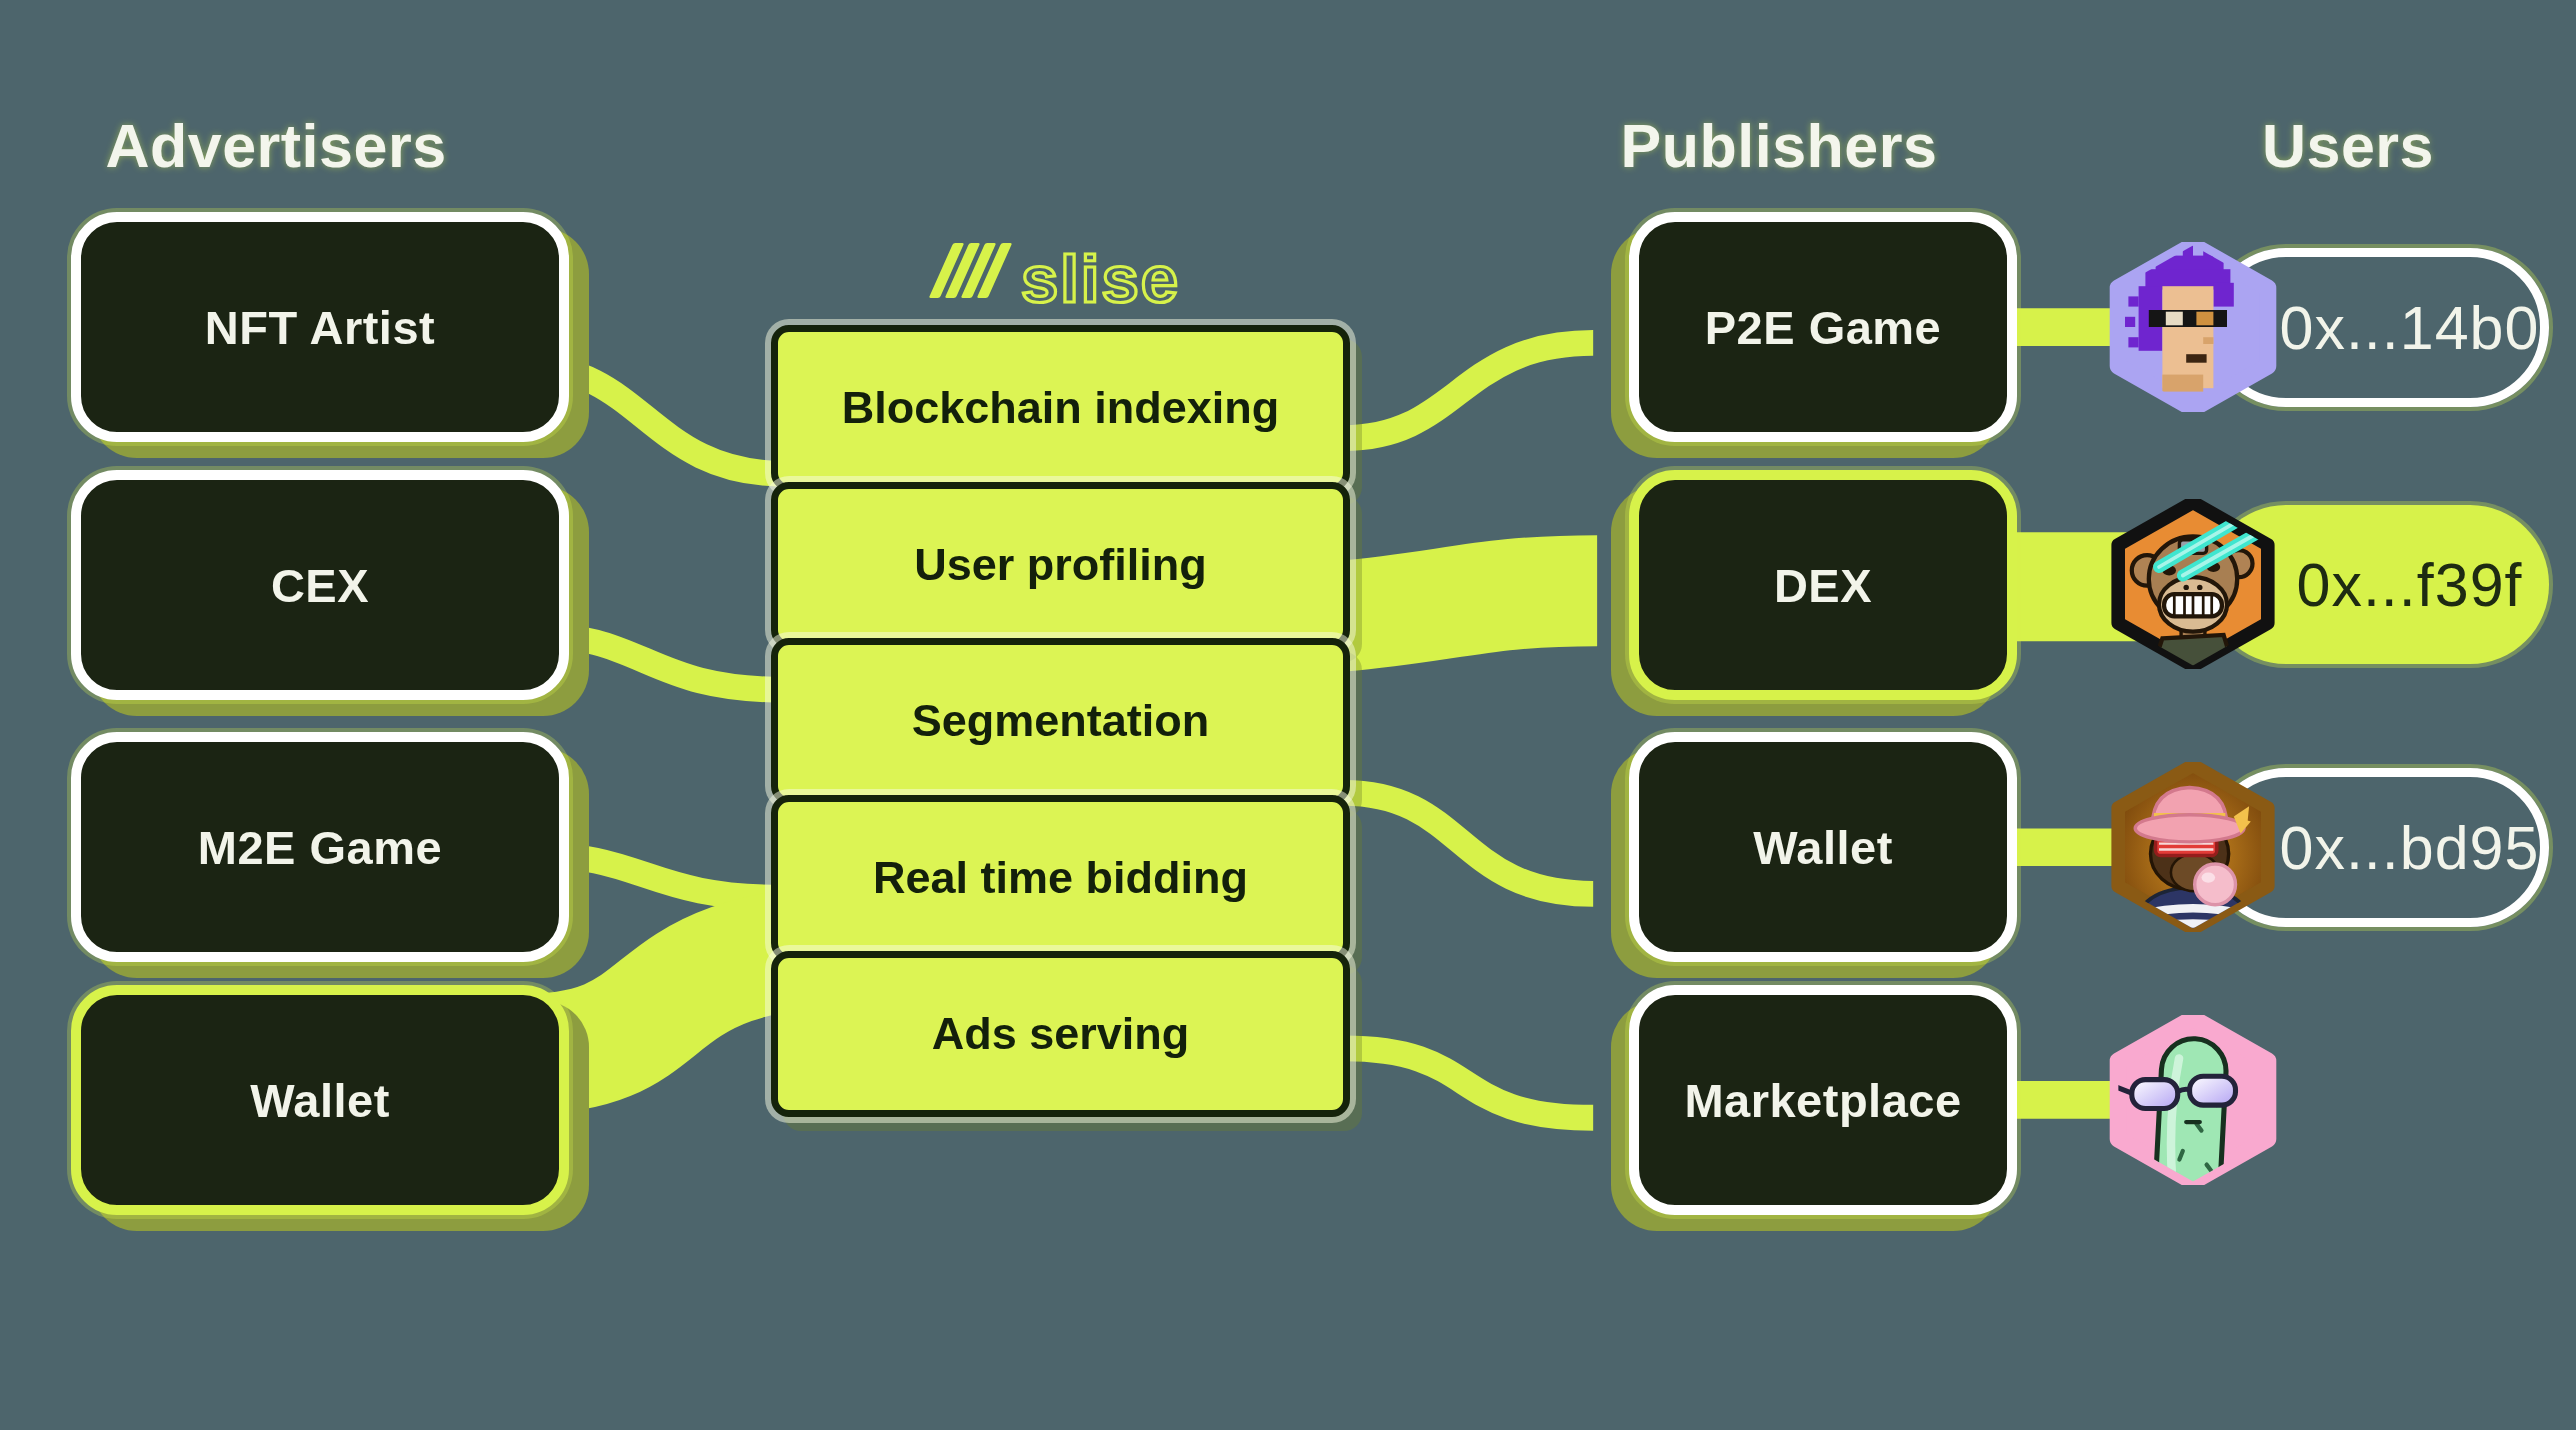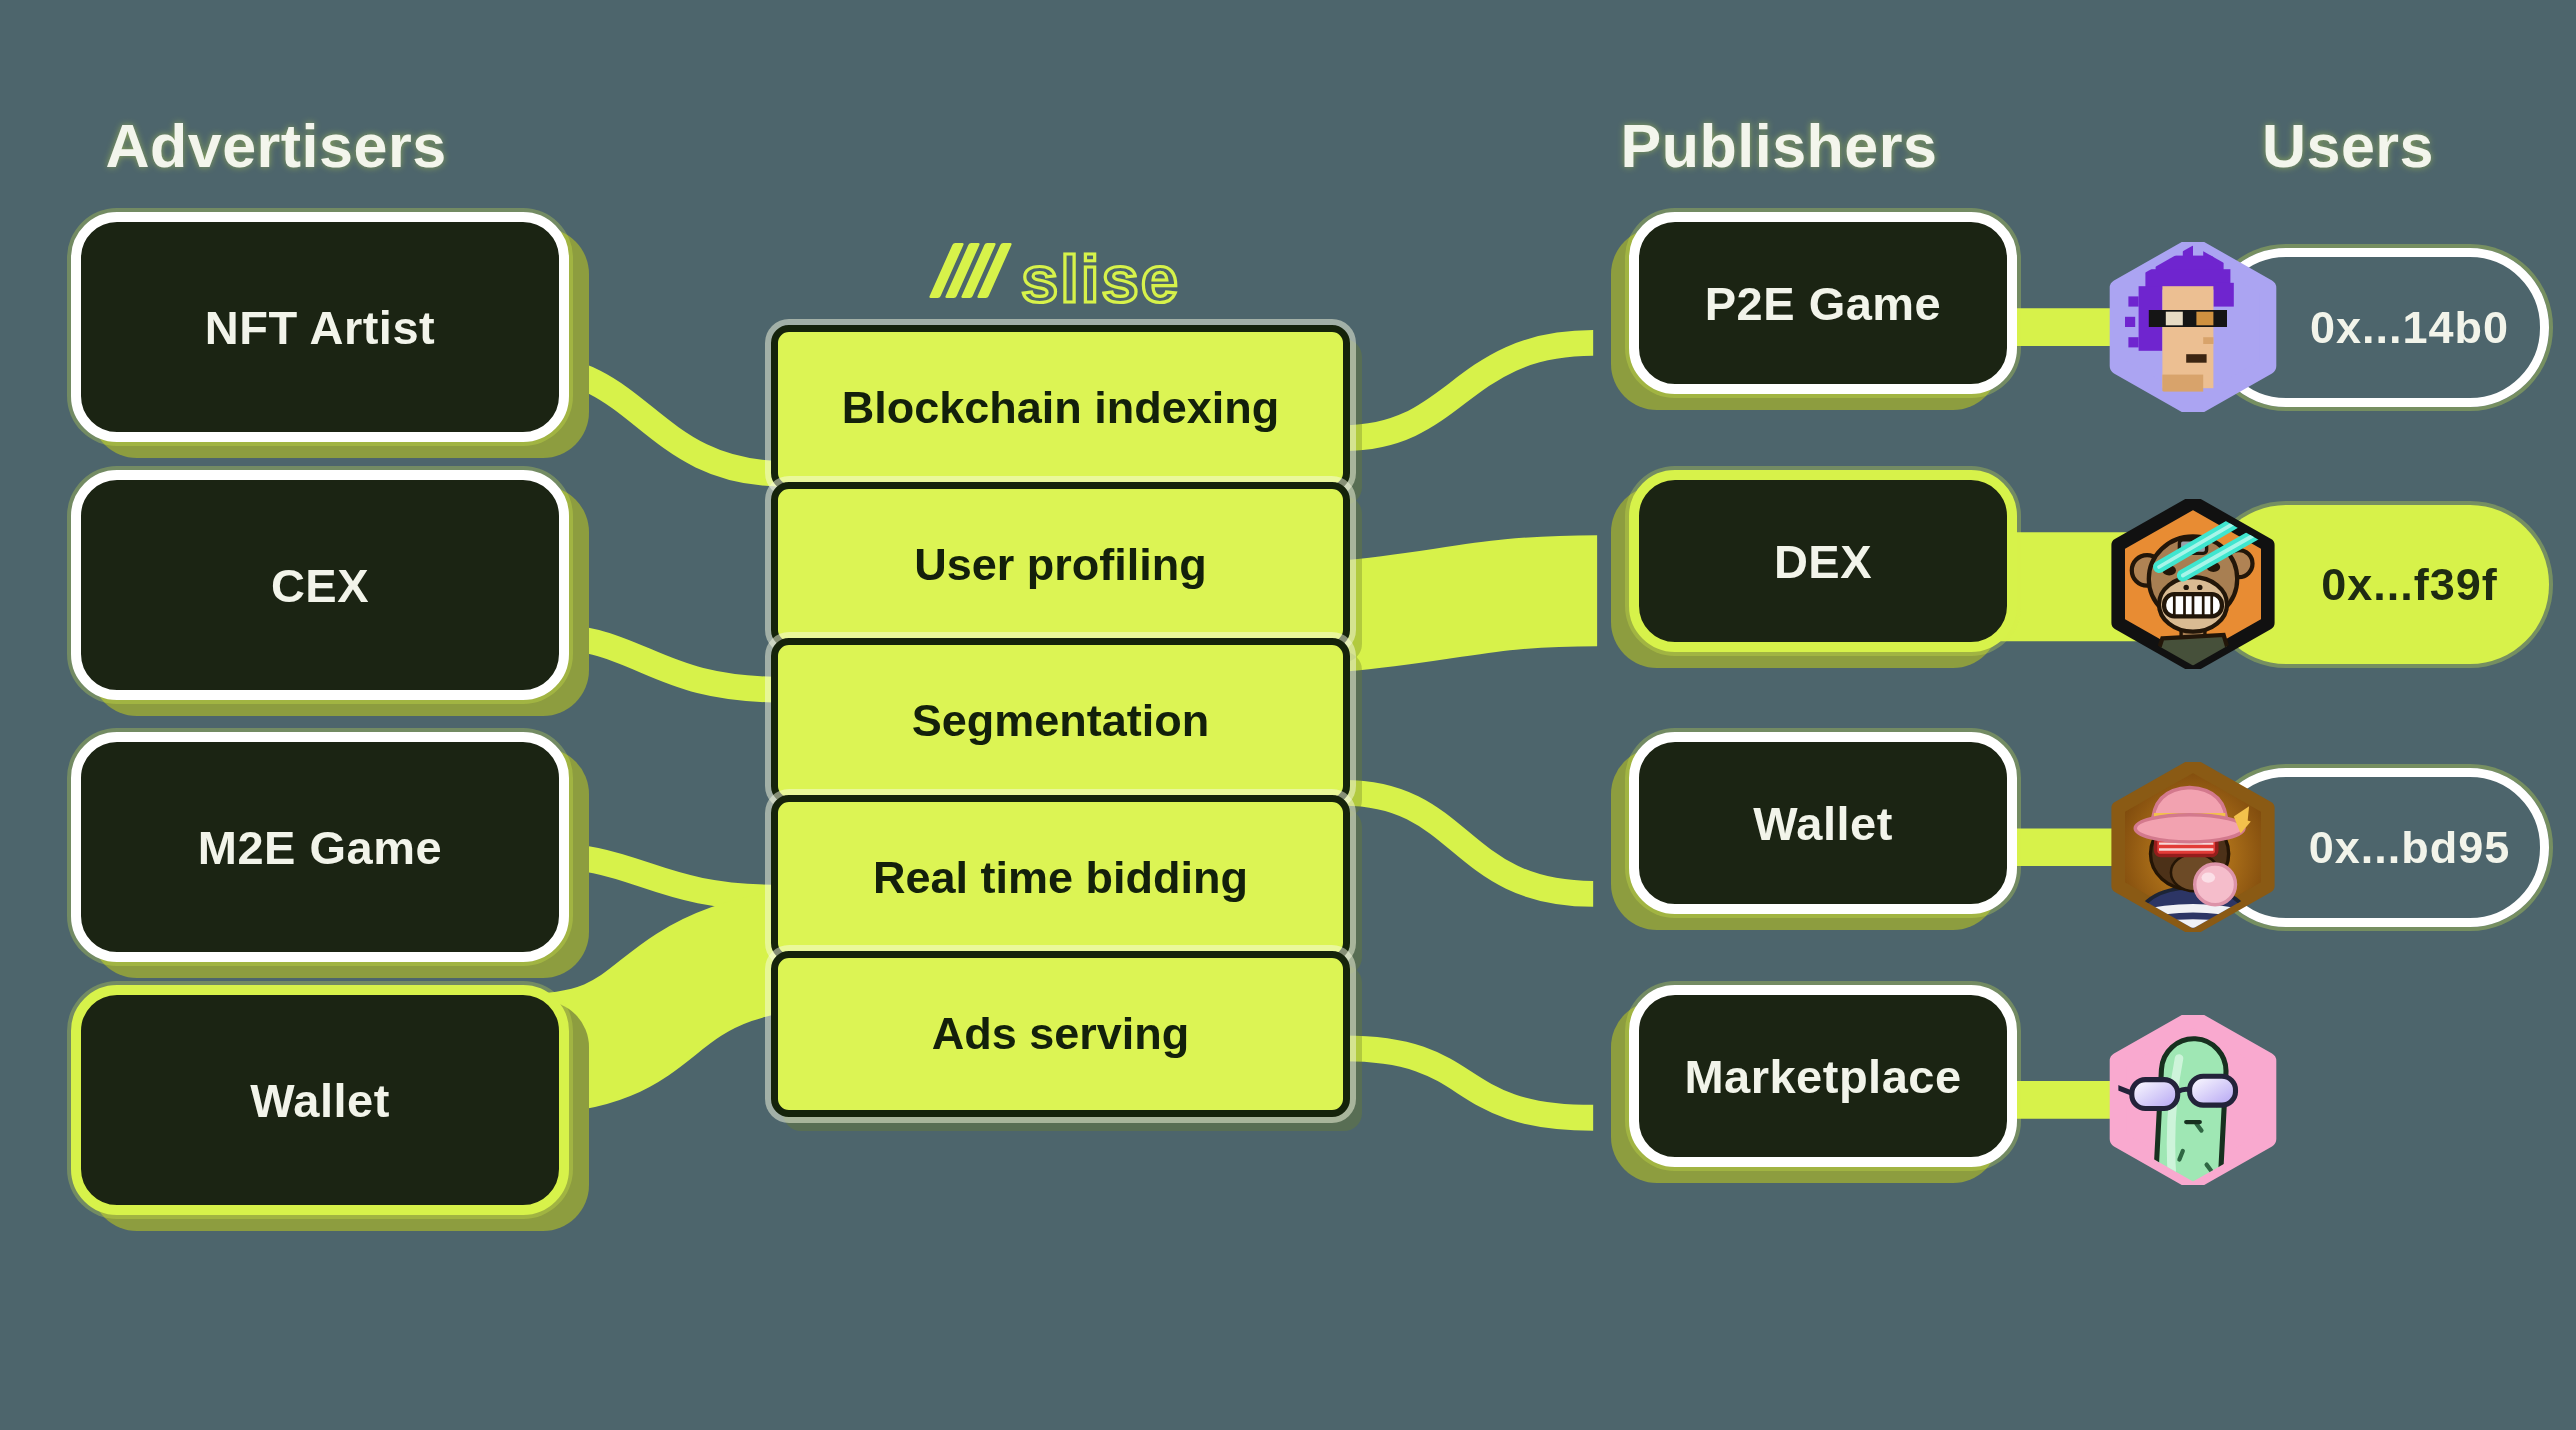--- a/index.html
+++ b/index.html
@@ -15,21 +15,21 @@
     text-shadow:0 0 7px rgba(215,242,74,.45);}
   .head-adv{left:27px;width:498px;}
   .head-pub{left:1585px;width:388px;}
   .head-usr{left:2160px;width:376px;}
 
   .node{position:absolute;z-index:3;display:flex;align-items:center;justify-content:center;
     background:var(--dark-box);border:10px solid var(--white);border-radius:46px;
     box-sizing:border-box;color:#f2f4ea;font-size:47px;font-weight:700;letter-spacing:0.5px;margin-left:44px;}
   .left-col{left:27px;width:498px;height:230px;
     box-shadow:0 0 0 4px rgba(215,242,74,.28),20px 16px 0 var(--olive);}
-  .right-col{left:1585px;width:388px;height:182px;
+  .right-col{left:1585px;width:388px;height:230px;
     box-shadow:0 0 0 4px rgba(215,242,74,.28),-18px 16px 0 var(--olive);}
   .row1{top:212px}.row2{top:470px}.row3{top:732px}.row4{top:985px}
   .hl{border-color:var(--lime);}
 
   .feature{position:absolute;left:771px;width:579px;height:166px;z-index:3;
     display:flex;align-items:center;justify-content:center;box-sizing:border-box;
     background:var(--lime-box);border:7px solid #15230b;border-radius:18px;
     color:var(--dark-text);font-size:45px;font-weight:700;
     box-shadow:0 0 0 6px rgba(248,252,226,.5),12px 14px 0 rgba(109,128,40,.35);}
   .f1{top:325px}.f2{top:482px}.f3{top:638px}.f4{top:795px}.f5{top:951px}
@@ -39,21 +39,21 @@
   .logo .bars{display:flex;margin-right:16px;}
   .logo .bar{width:11px;height:55px;background:var(--lime);margin-right:5px;
     transform:skewX(-24deg);border-radius:2px;}
   .logo-name{font-size:67px;font-weight:700;letter-spacing:2px;line-height:1;
     color:transparent;margin-top:16px;-webkit-text-stroke:3.2px var(--lime);}
   @supports not (-webkit-text-stroke:1px #000){.logo-name{color:var(--lime);}}
 
   .pill{position:absolute;left:2207px;width:342px;height:159px;z-index:2;
     display:flex;align-items:center;justify-content:center;box-sizing:border-box;
     padding-left:63px;border-radius:79px;border:9px solid var(--white);
-    color:#f2f4ea;font-size:45px;font-weight:700;letter-spacing:1px;
+    color:#f2f4ea;font-size:61px;font-weight:400;letter-spacing:1px;
     box-shadow:0 0 0 4px rgba(215,242,74,.3);}
   .p1{top:248px}.p2{top:505px}.p3{top:768px}.p4{top:1020px}
   .pill.fill{background:var(--lime);border:none;color:#1e2b12;}
 
   .avatar{position:absolute;left:2108px;width:170px;height:170px;z-index:5;}
   .a1{top:242px}.a2{top:499px}.a3{top:762px}.a4{top:1015px}
 </style>
 </head>
 <body>
 

